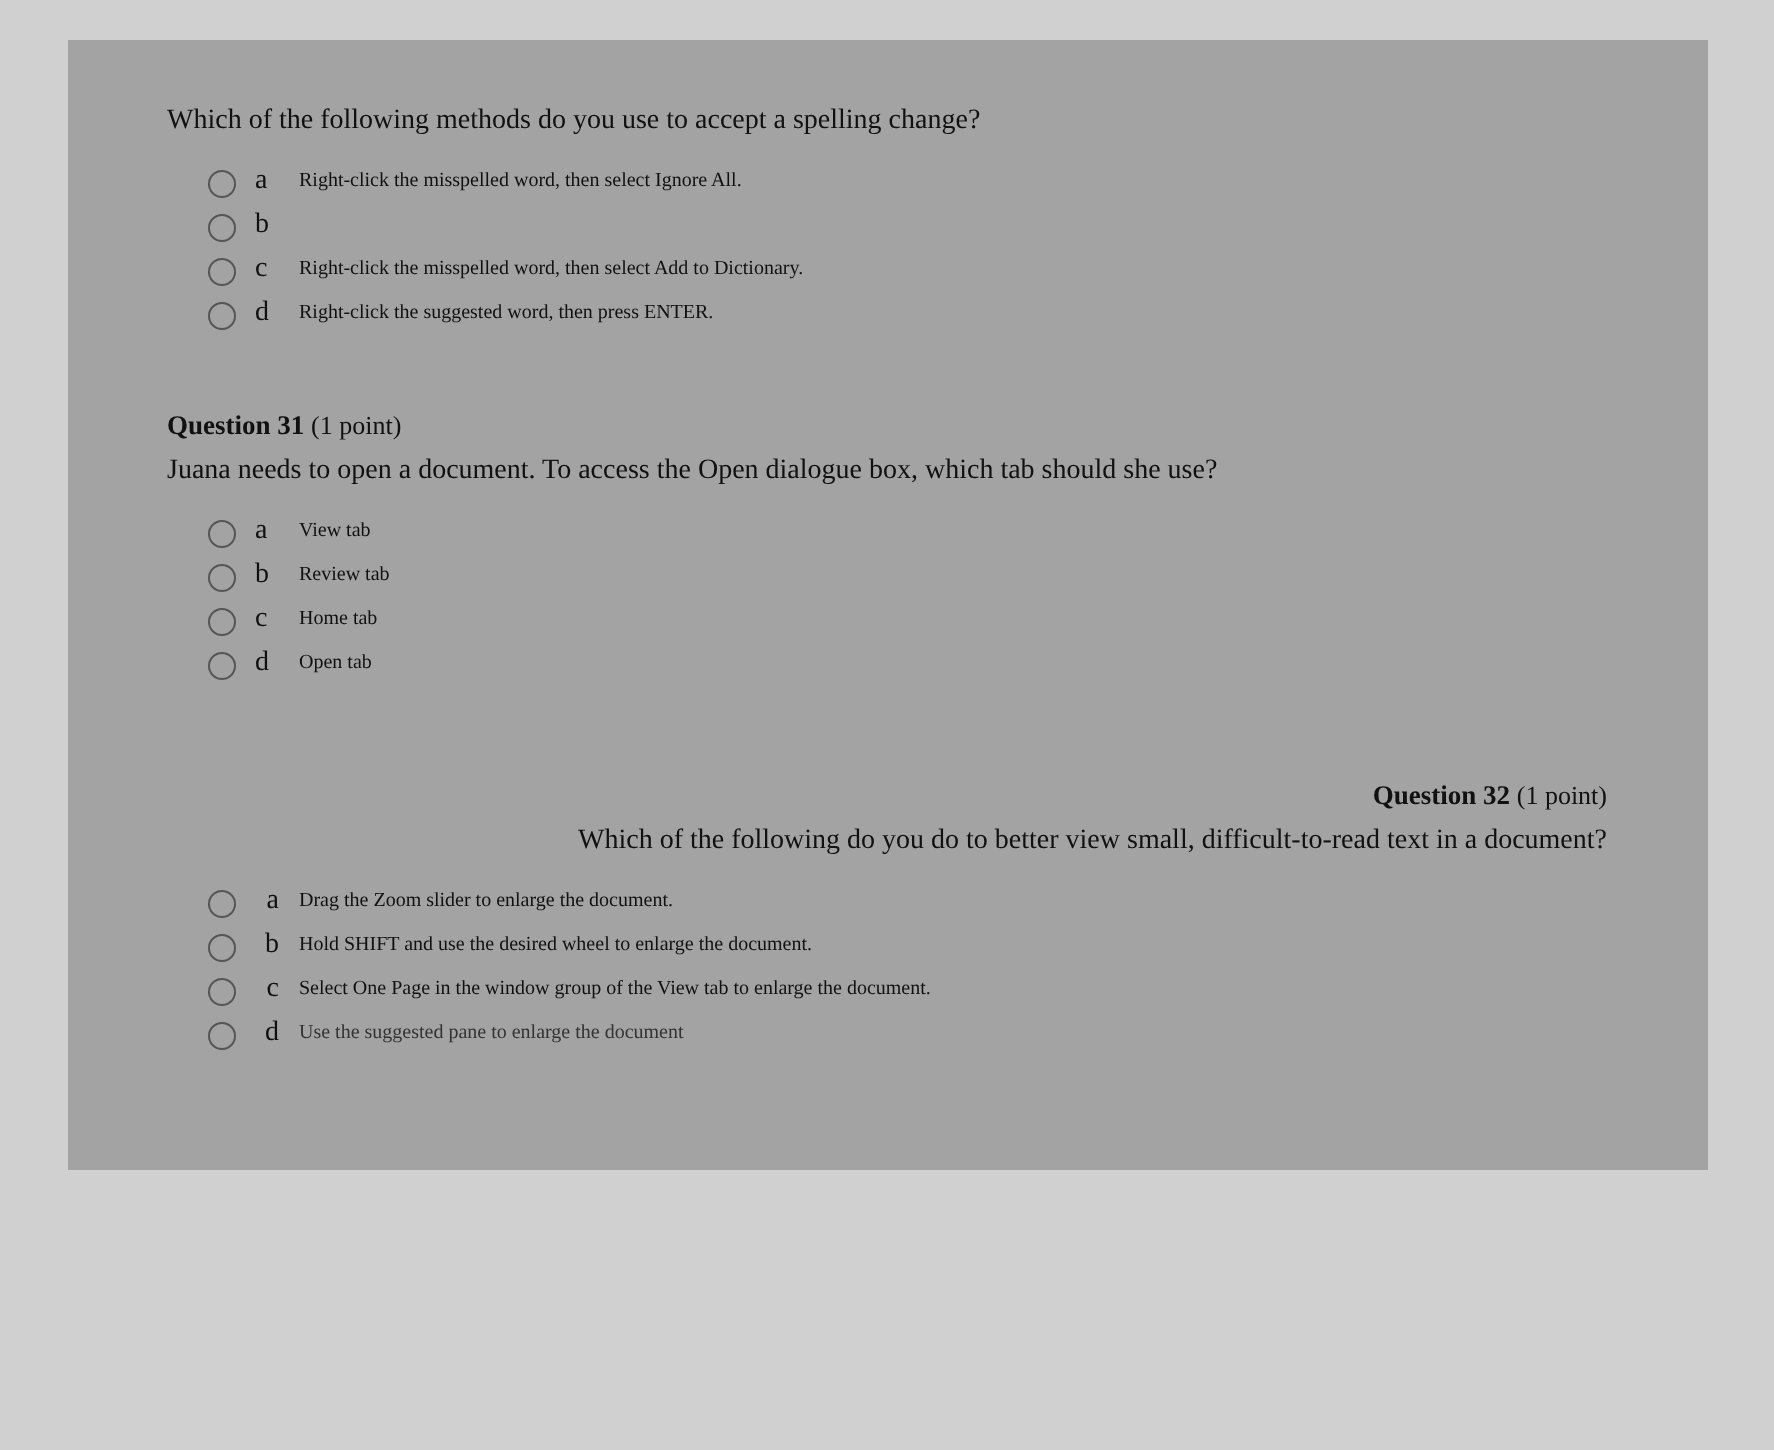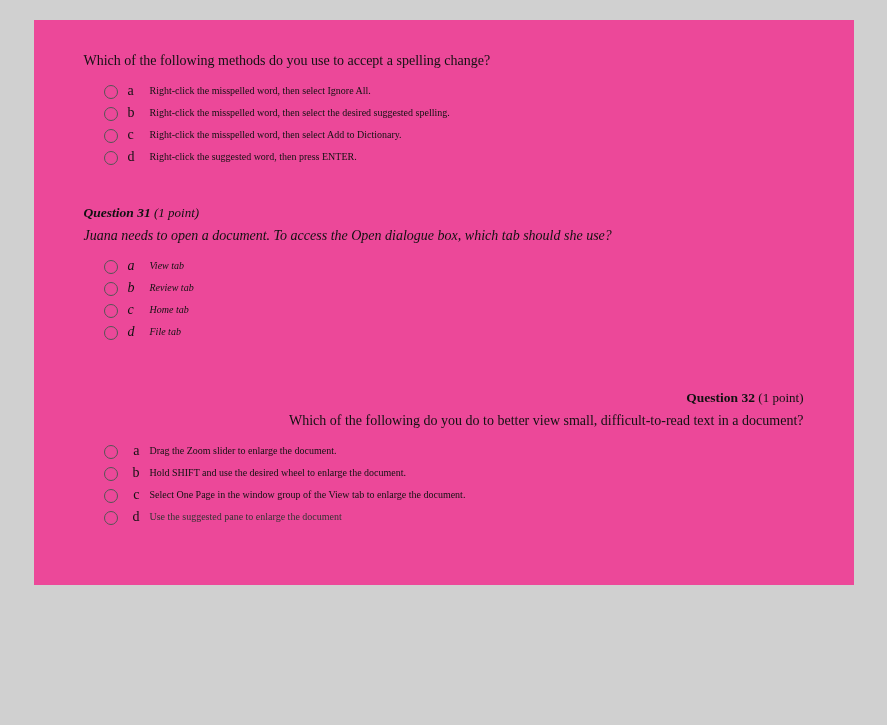--- a/index.html
+++ b/index.html
@@ -12,21 +12,21 @@
       background-color: #d0d0d0;
       font-family: Georgia, 'Times New Roman', serif;
       font-size: 14px;
       color: #111;
       display: flex;
       justify-content: center;
       padding: 20px;
     }
 
     .page {
-      background-color: #ec4899;
+      background-color: #a3a3a3;
       width: 820px;
       padding: 30px 50px;
     }
 
     .question-block {
       margin-bottom: 30px;
     }
 
     .question-text {
       font-size: 14px;
@@ -92,36 +92,35 @@
     <p class="question-text">Which of the following methods do you use to accept a spelling change?</p>
     <ul class="options">
       <li class="option-item">
         <span class="option-radio"></span>
         <span class="option-letter">a</span>
         <span class="option-text">Right-click the misspelled word, then select Ignore All.</span>
       </li>
       <li class="option-item">
         <span class="option-radio"></span>
         <span class="option-letter">b</span>
-        <span class="option-text">Right-click the misspelled word, then select the desired suggested spelling.</span>
       </li>
       <li class="option-item">
         <span class="option-radio"></span>
         <span class="option-letter">c</span>
         <span class="option-text">Right-click the misspelled word, then select Add to Dictionary.</span>
       </li>
       <li class="option-item">
         <span class="option-radio"></span>
         <span class="option-letter">d</span>
         <span class="option-text">Right-click the suggested word, then press ENTER.</span>
       </li>
     </ul>
   </div>
 
-  <div class="question-block" style="margin-top: 40px; font-style: italic;">
+  <div class="question-block" style="margin-top: 40px;">
     <p class="question-label">
       Question 31 <span class="point-info">(1 point)</span>
     </p>
     <p class="question-text">Juana needs to open a document. To access the Open dialogue box, which tab should she use?</p>
     <ul class="options">
       <li class="option-item">
         <span class="option-radio"></span>
         <span class="option-letter">a</span>
         <span class="option-text">View tab</span>
       </li>
@@ -131,21 +130,21 @@
         <span class="option-text">Review tab</span>
       </li>
       <li class="option-item">
         <span class="option-radio"></span>
         <span class="option-letter">c</span>
         <span class="option-text">Home tab</span>
       </li>
       <li class="option-item">
         <span class="option-radio"></span>
         <span class="option-letter">d</span>
-        <span class="option-text">File tab</span>
+        <span class="option-text">Open tab</span>
       </li>
     </ul>
   </div>
 
   <div class="question-block" style="margin-top: 50px; text-align: right;">
     <p class="question-label">
       Question 32 <span class="point-info">(1 point)</span>
     </p>
     <p class="question-text">Which of the following do you do to better view small, difficult-to-read text in a document?</p>
     <ul class="options">

